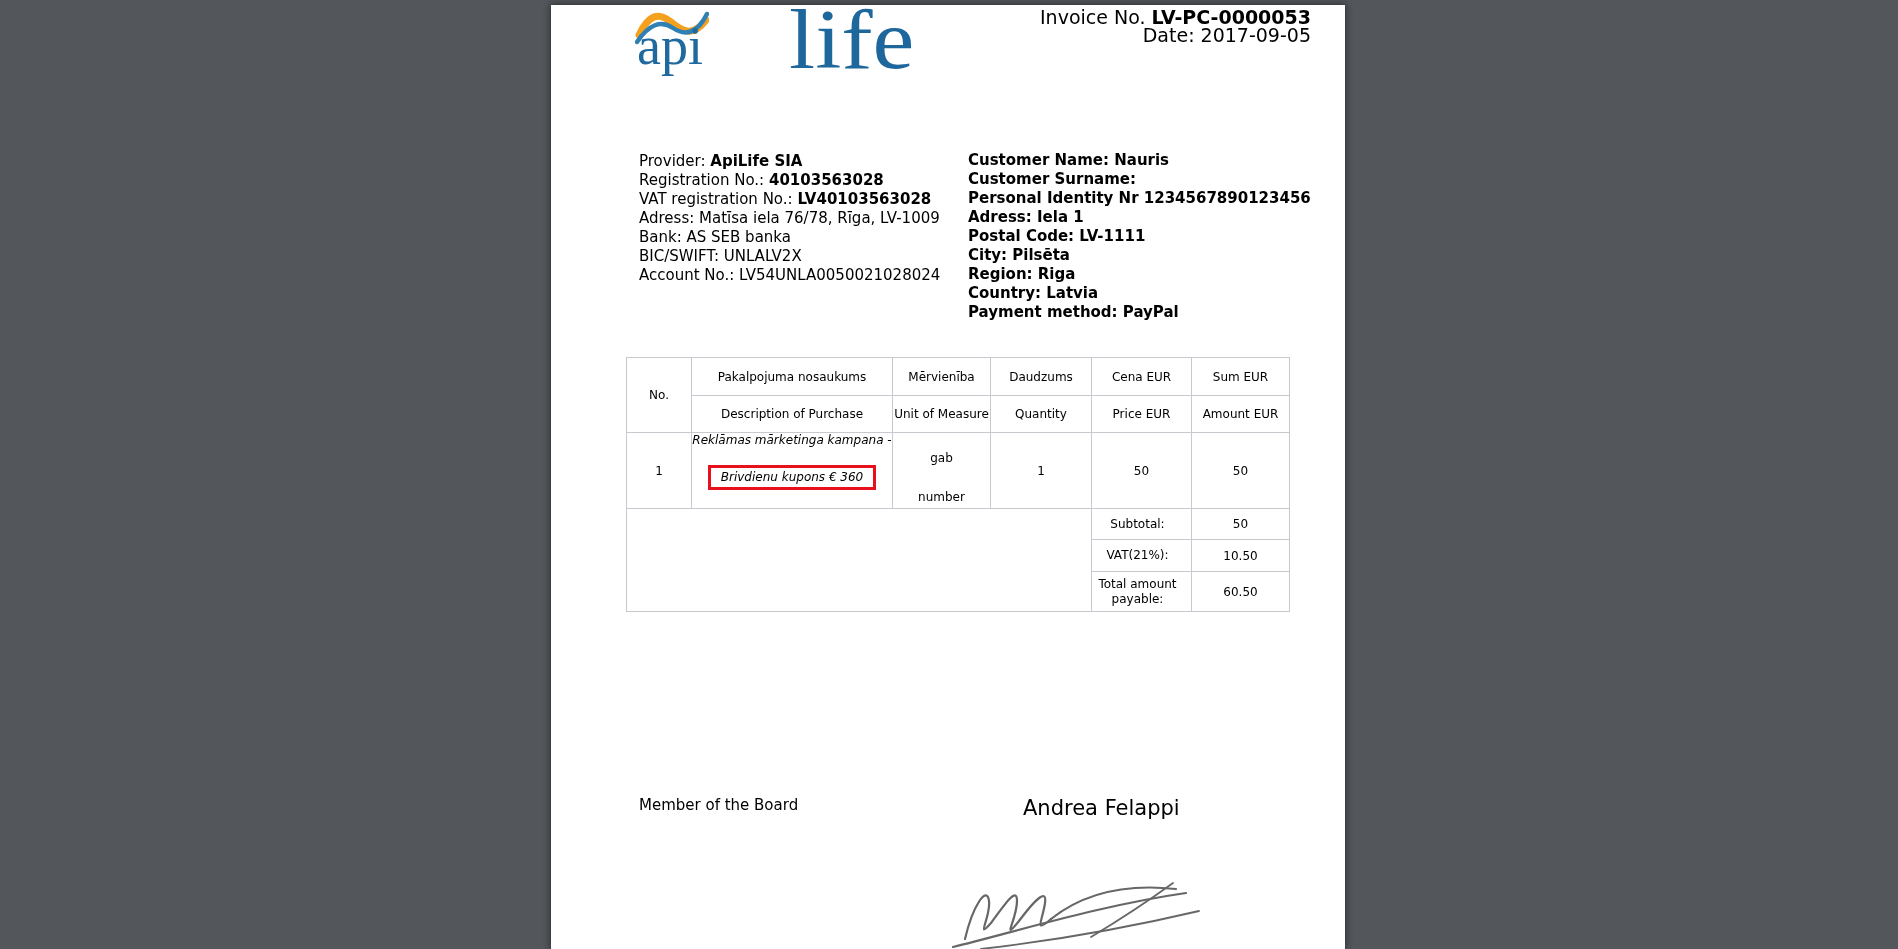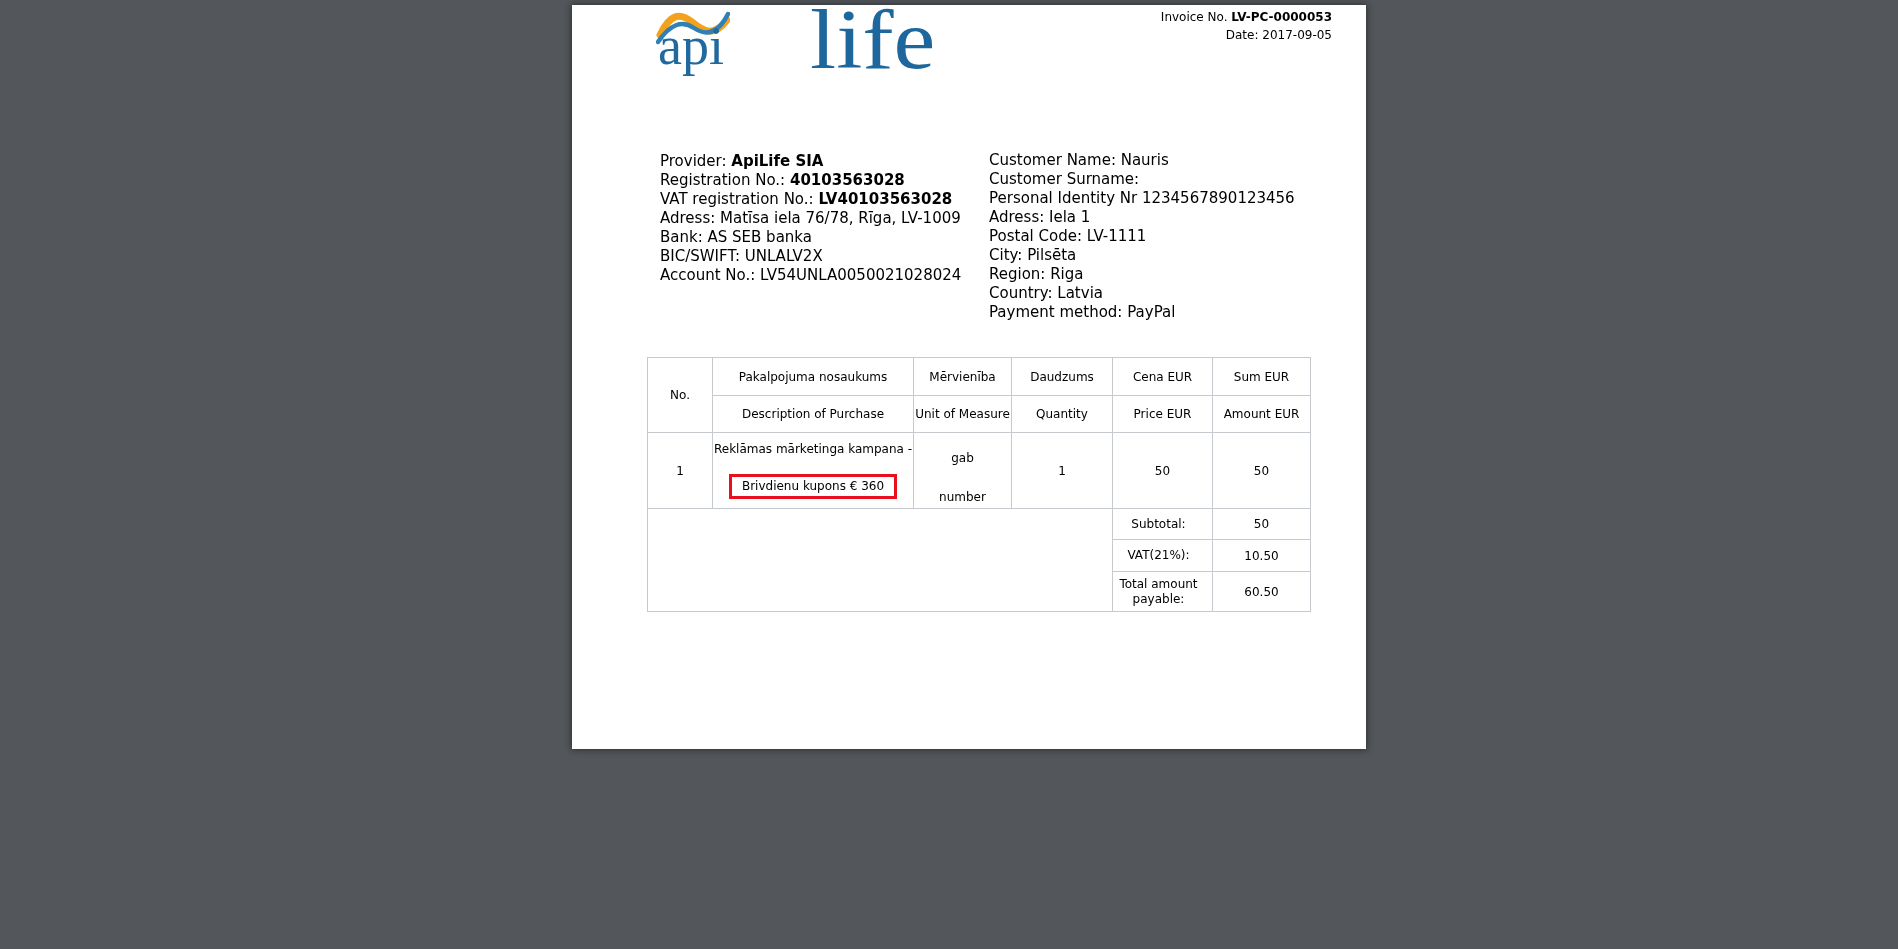--- a/index.html
+++ b/index.html
@@ -5,57 +5,57 @@
   html,body{margin:0;padding:0;}
   body{
     width:1898px;height:949px;
     background:#53575b;
     font-family:"DejaVu Sans",sans-serif;
     color:#000;
     overflow:hidden;
     position:relative;
   }
   .page{
-    position:absolute;left:572px;top:5px;width:794px;height:744px;
+    position:absolute;left:551px;top:5px;width:794px;height:944px;
     background:#ffffff;
     box-shadow:0 0 7px 1px rgba(0,0,0,0.45);
     overflow:hidden;
   }
   
   .logo{position:absolute;left:84px;top:0;width:220px;height:80px;}
   .logo-waves{position:absolute;left:0;top:5px;}
   .logo-api{
     position:absolute;left:2px;top:14px;
     font-family:"Liberation Serif",serif;font-size:54px;line-height:1;
     color:#20699e;
   }
   .logo-life{
     position:absolute;left:154px;top:-7px;
     font-family:"Liberation Serif",serif;font-size:84px;line-height:1;
     color:#1e679c;
     transform:scaleX(1.12);transform-origin:left top;
   }
   
-  .inv-head{position:absolute;right:34px;top:3px;text-align:right;font-size:12px;line-height:18px;}
+  .inv-head{position:absolute;right:34px;top:3px;text-align:right;font-size:19px;line-height:18px;}
   .inv-head b{font-weight:bold;}
   
   .provider{position:absolute;left:88px;top:147px;font-size:15px;line-height:19px;}
   .provider b{font-weight:bold;}
-  .customer{position:absolute;left:417px;top:146px;font-size:15px;line-height:19px;}
+  .customer{position:absolute;left:417px;top:146px;font-size:15px;line-height:19px;font-weight:bold;}
   
   .inv-table{
     position:absolute;left:75px;top:352px;width:663px;
     border-collapse:collapse;table-layout:fixed;
     font-size:12px;line-height:14px;
   }
   .inv-table th,.inv-table td{
     border:1px solid #c6cace;
     font-weight:normal;text-align:center;vertical-align:middle;padding:0;
   }
-  .inv-table .desc-cell{vertical-align:top;padding-top:9px;}
+  .inv-table .desc-cell{vertical-align:top;font-style:italic;}
   .inv-table .unit-cell{border-bottom:none;}
   .unit-line1{margin-top:14px;}
   .unit-line2{margin-top:25px;}
   .boxed{
     display:inline-block;
     border:3px solid #e8101c;
     padding:2px 10px 3px 10px;
     margin-top:18px;
   }
   .cell-empty{border:none;border-left:1px solid #c6cace;}

